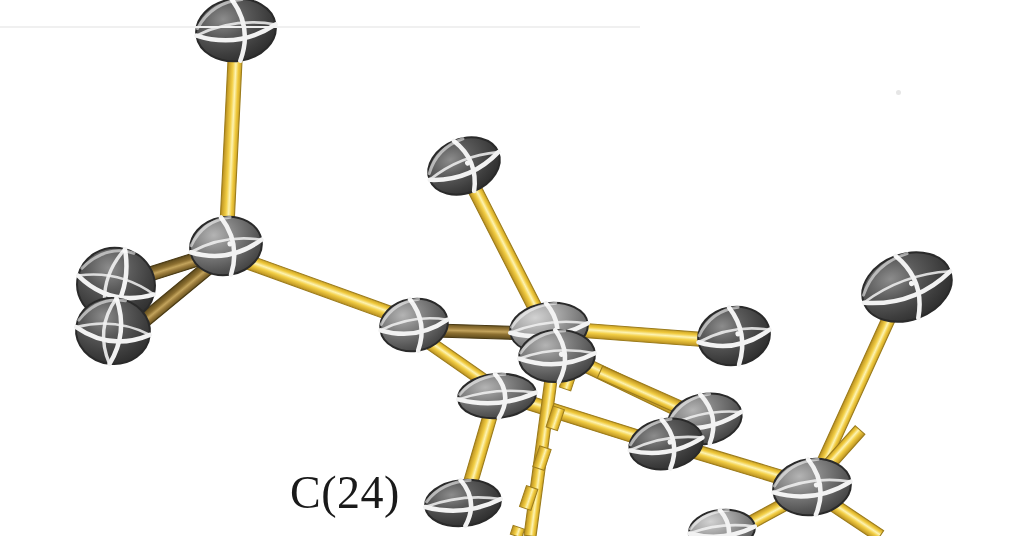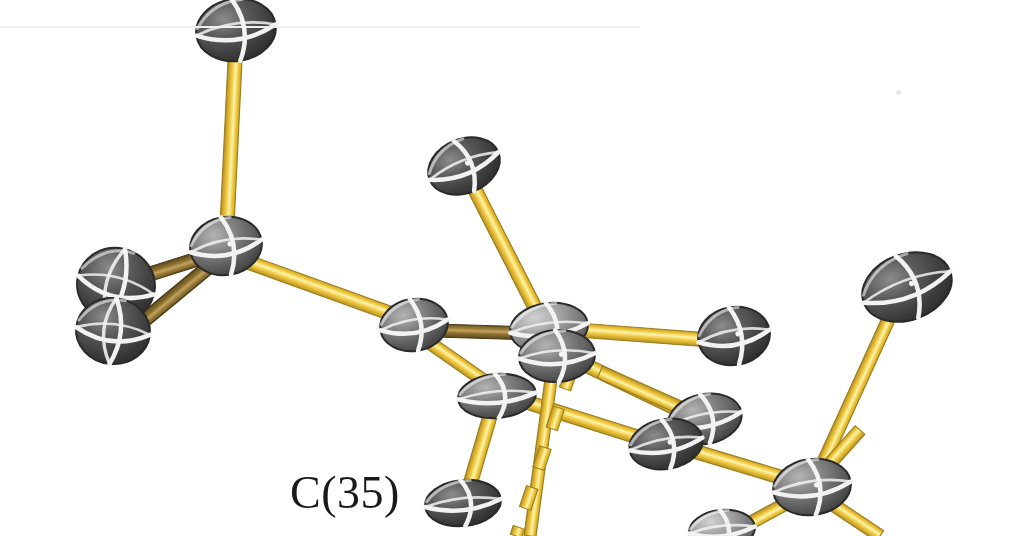--- a/index.html
+++ b/index.html
@@ -283,16 +283,16 @@
           <path d="M 0 -20 Q 13.86 0 0 20" fill="none" stroke="#f2f2f2" stroke-width="4.5" stroke-linecap="round"></path>
           <path d="M -31.349999999999998 -4.4 Q -16.5 -20 8.25 -19" fill="none" stroke="#ffffff" stroke-width="3" opacity="0.55" stroke-linecap="round"></path>
         </g>
       </g>
   </svg>
 
   <div class="topline"></div>
   <div class="speck" style="left:896px; top:90px;"></div>
 
   <div id="labels-layer">
-      <div class="atom-label" style="left: 290px; top: 470px; font-size: 46px; color: rgb(26, 26, 26);">C(35)</div>
+      <div class="atom-label" style="left: 290px; top: 470px; font-size: 46px; color: rgb(26, 26, 26);">C(24)</div>
     </div>
 
 </div>
 
 </body></html>

